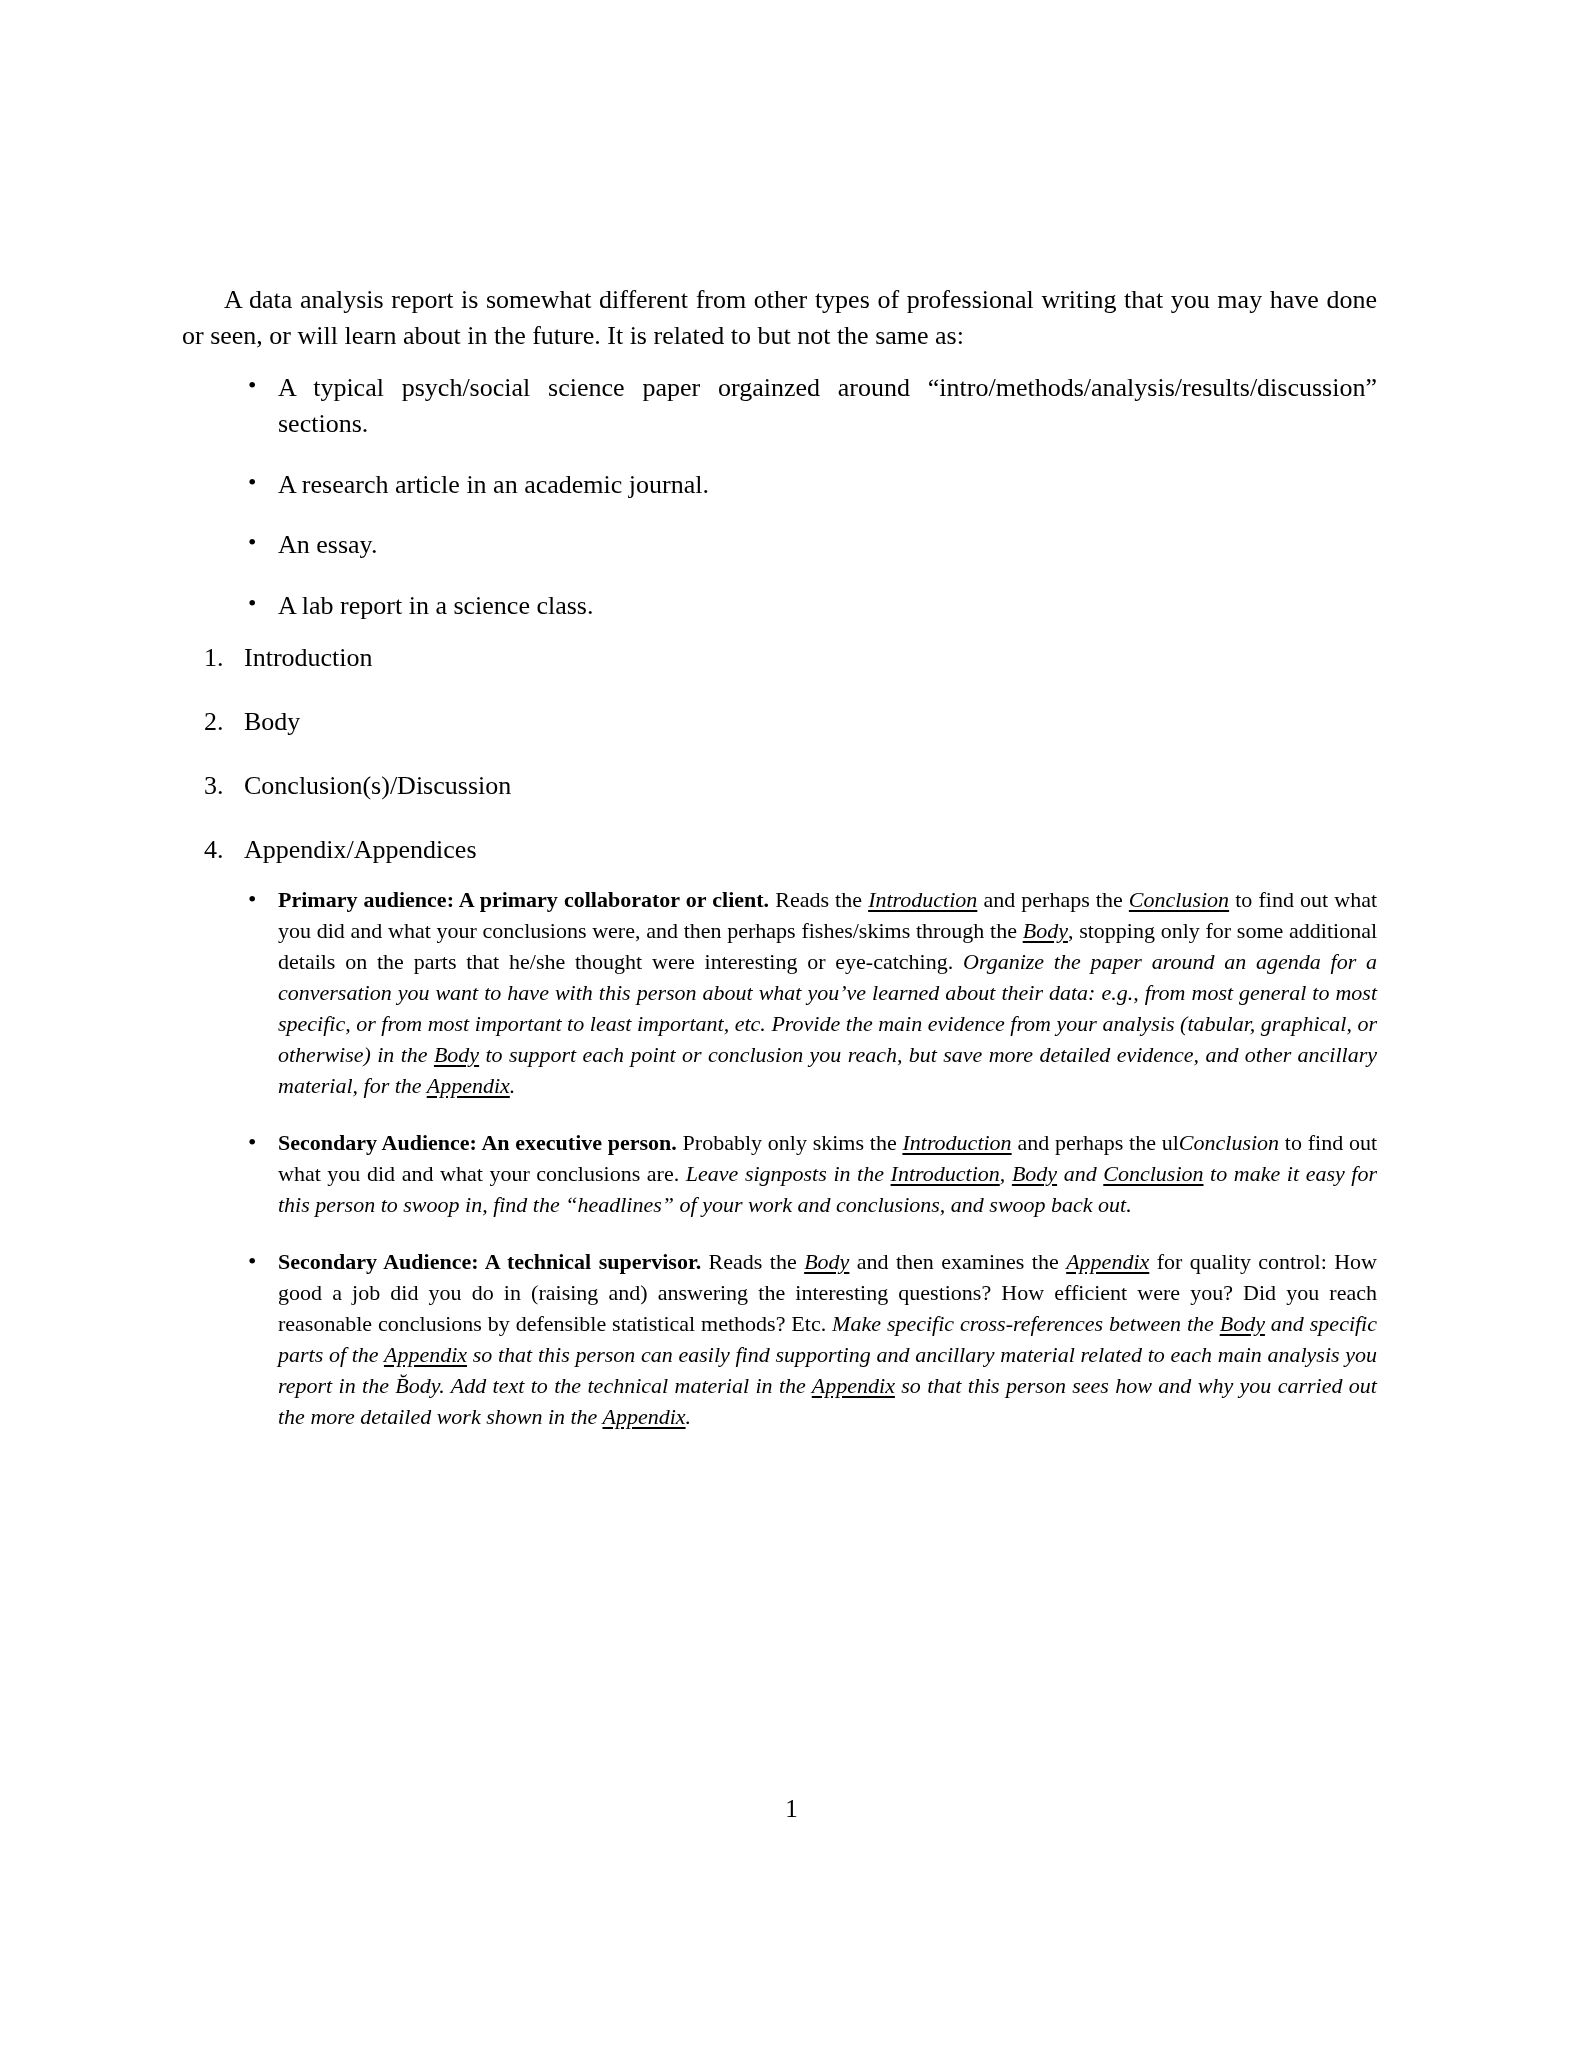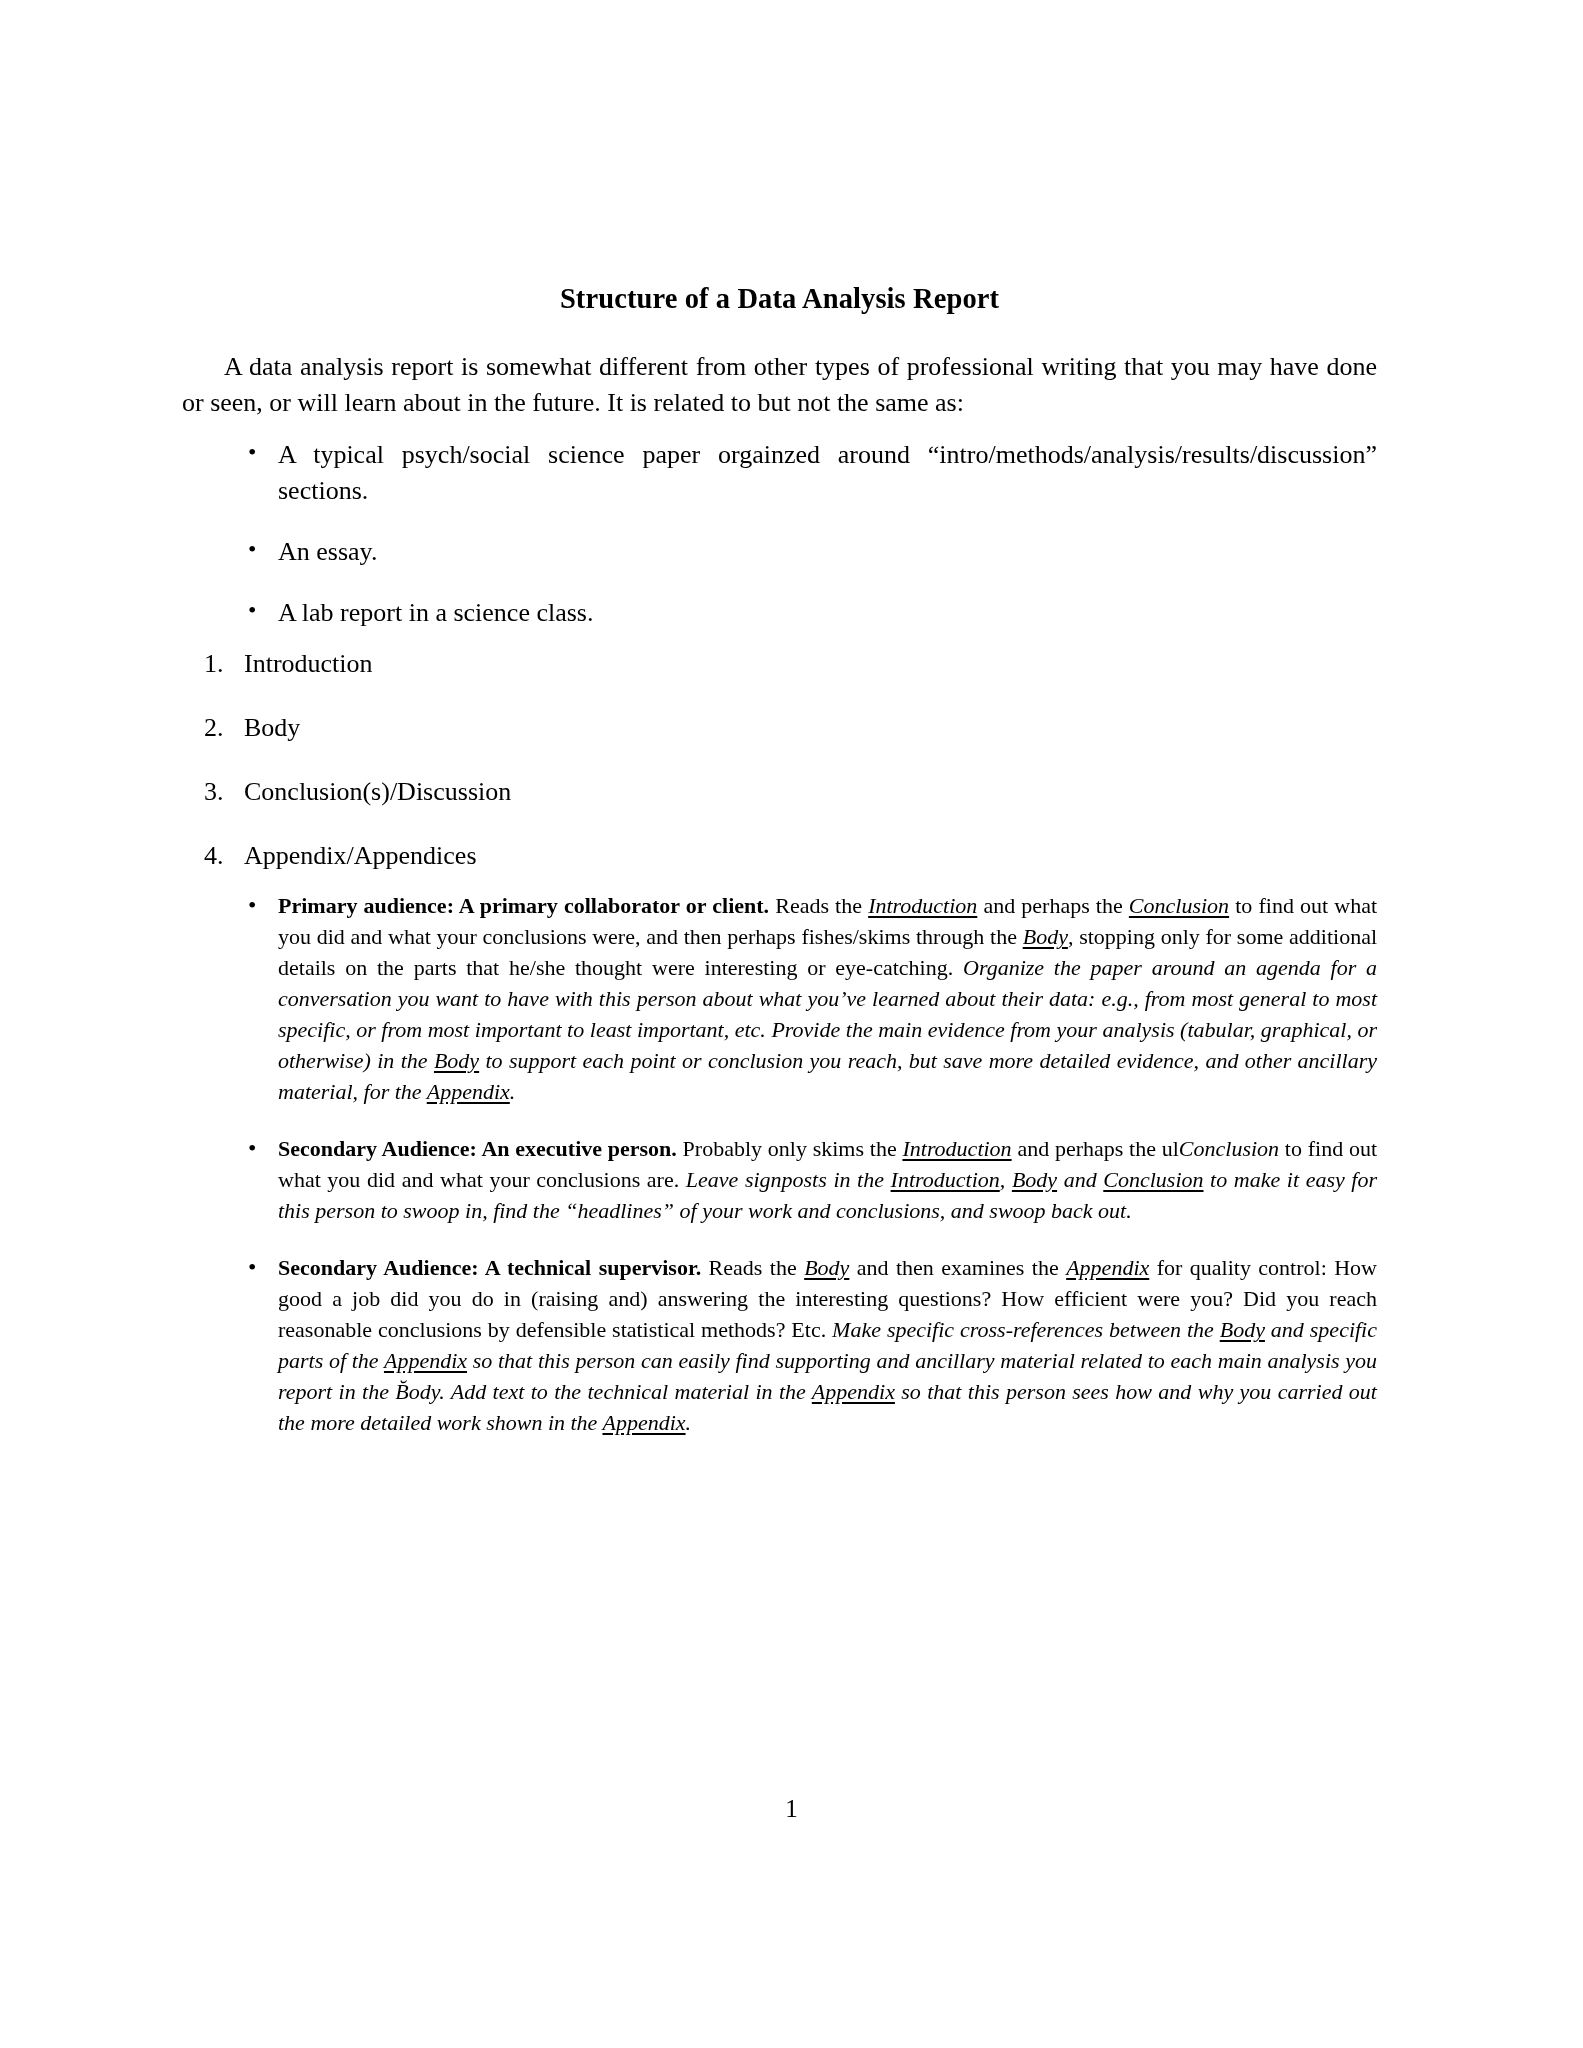--- a/index.html
+++ b/index.html
@@ -134,26 +134,26 @@
     font-size: 25px;
   }
 </style>
 </head>
 <body>
 
 <div class="page">
 
   <div class="content">
 
-    <h1 class="doc-title">Structure of a Data Analysis Report</h1>
 
     <p class="para indented">A data analysis report is somewhat different from other types of professional writing that you may have done or seen, or will learn about in the future. It is related to but not the same as:</p>
 
     <ul class="bullets indent2" id="comparison-list">
         <li><span>A typical psych/social science paper orgainzed around “intro/methods/analysis/results/discussion” sections.</span></li>
+        <li><span>A research article in an academic journal.</span></li>
         <li><span>An essay.</span></li>
         <li><span>A lab report in a science class.</span></li>
       </ul>
 
 
     <ol class="numbers" id="structure-list">
         <li><span class="num">1.</span><span>Introduction</span></li>
         <li><span class="num">2.</span><span>Body</span></li>
         <li><span class="num">3.</span><span>Conclusion(s)/Discussion</span></li>
         <li><span class="num">4.</span><span>Appendix/Appendices</span></li>

